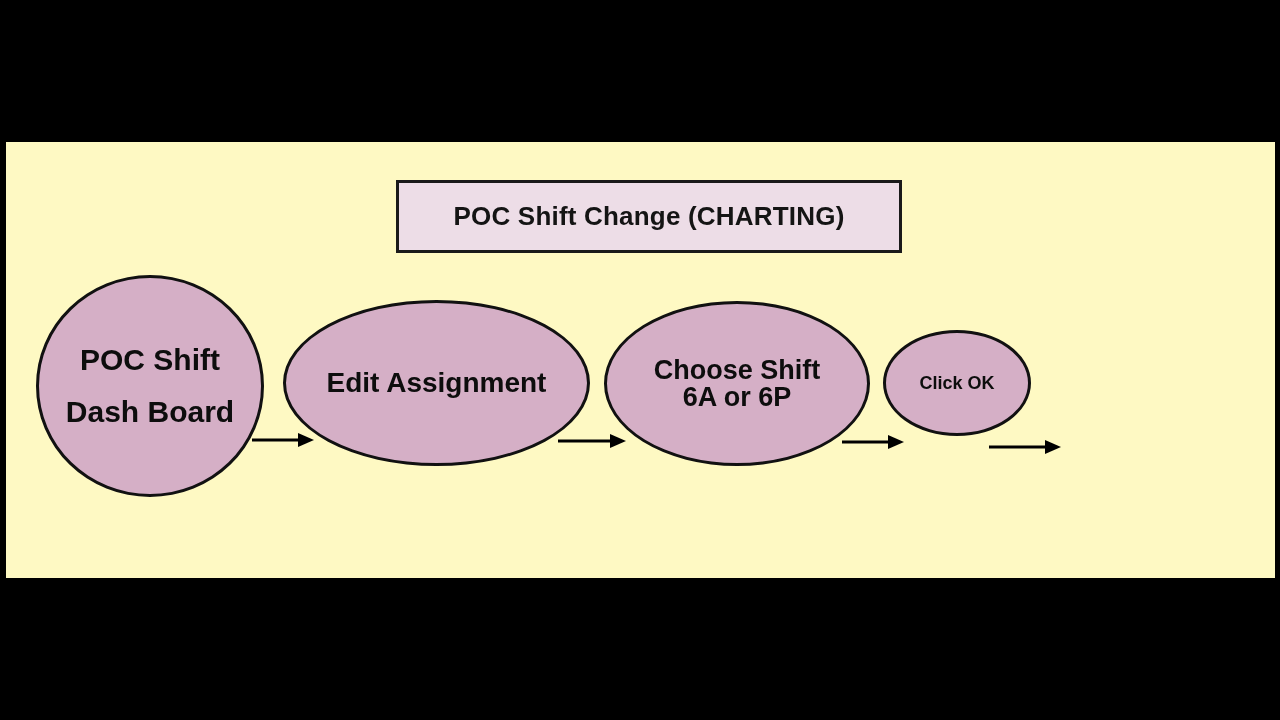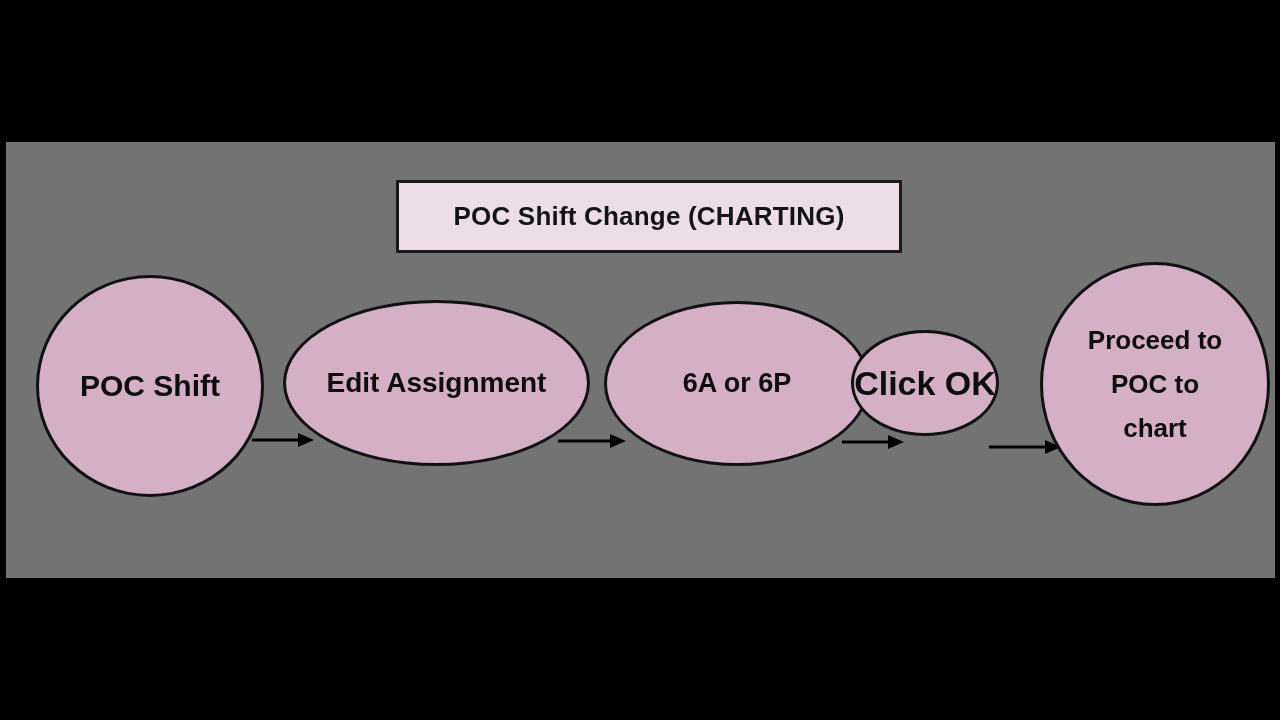--- a/index.html
+++ b/index.html
@@ -22,21 +22,21 @@
     background: #000000;
   }
 
   
   #slide-canvas {
     position: absolute;
     left: 6px;
     top: 142px;
     width: 1269px;
     height: 436px;
-    background: #737373;
+    background: #fef9c3;
     overflow: hidden;
   }
 
   
   #title-box {
     position: absolute;
     left: 390px;
     top: 38px;
     width: 506px;
     height: 73px;
@@ -100,25 +100,25 @@
     left: 598px;
     top: 159px;
     width: 266px;
     height: 165px;
     font-size: 27px;
   }
   #node-3 .line + .line { }
 
   
   #node-4 {
-    left: 845px;
+    left: 877px;
     top: 188px;
     width: 148px;
     height: 106px;
-    font-size: 34px;
+    font-size: 18px;
   }
 
   
   #node-5 {
     left: 1034px;
     top: 120px;
     width: 230px;
     height: 244px;
     font-size: 26px;
   }
@@ -142,20 +142,21 @@
 <div id="slide-root">
 
   <div id="slide-canvas">
 
     <div id="title-box">
       <span id="title-text">POC Shift Change (CHARTING)</span>
     </div>
 
     <div class="node" id="node-1">
       <span class="line">POC Shift</span>
+      <span class="line">Dash Board</span>
     </div>
 
     <div class="arrow" id="arrow-1">
       <svg viewBox="0 0 62 22" preserveAspectRatio="none" aria-hidden="true">
         <line x1="0" y1="11" x2="48" y2="11" stroke="#000000" stroke-width="3"></line>
         <polygon points="46,4 62,11 46,18" fill="#000000"></polygon>
       </svg>
     </div>
 
     <div class="node" id="node-2">
@@ -163,20 +164,21 @@
     </div>
 
     <div class="arrow" id="arrow-2">
       <svg viewBox="0 0 68 22" preserveAspectRatio="none" aria-hidden="true">
         <line x1="0" y1="11" x2="54" y2="11" stroke="#000000" stroke-width="3"></line>
         <polygon points="52,4 68,11 52,18" fill="#000000"></polygon>
       </svg>
     </div>
 
     <div class="node" id="node-3">
+      <span class="line">Choose Shift</span>
       <span class="line">6A or 6P</span>
     </div>
 
     <div class="arrow" id="arrow-3">
       <svg viewBox="0 0 62 22" preserveAspectRatio="none" aria-hidden="true">
         <line x1="0" y1="11" x2="48" y2="11" stroke="#000000" stroke-width="3"></line>
         <polygon points="46,4 62,11 46,18" fill="#000000"></polygon>
       </svg>
     </div>
 
@@ -184,20 +186,15 @@
       <span class="line">Click OK</span>
     </div>
 
     <div class="arrow" id="arrow-4">
       <svg viewBox="0 0 72 22" preserveAspectRatio="none" aria-hidden="true">
         <line x1="0" y1="11" x2="58" y2="11" stroke="#000000" stroke-width="3"></line>
         <polygon points="56,4 72,11 56,18" fill="#000000"></polygon>
       </svg>
     </div>
 
-    <div class="node" id="node-5">
-      <span class="line">Proceed to</span>
-      <span class="line">POC to</span>
-      <span class="line">chart</span>
-    </div>
 
   </div>
 </div>
 
 </body></html>

